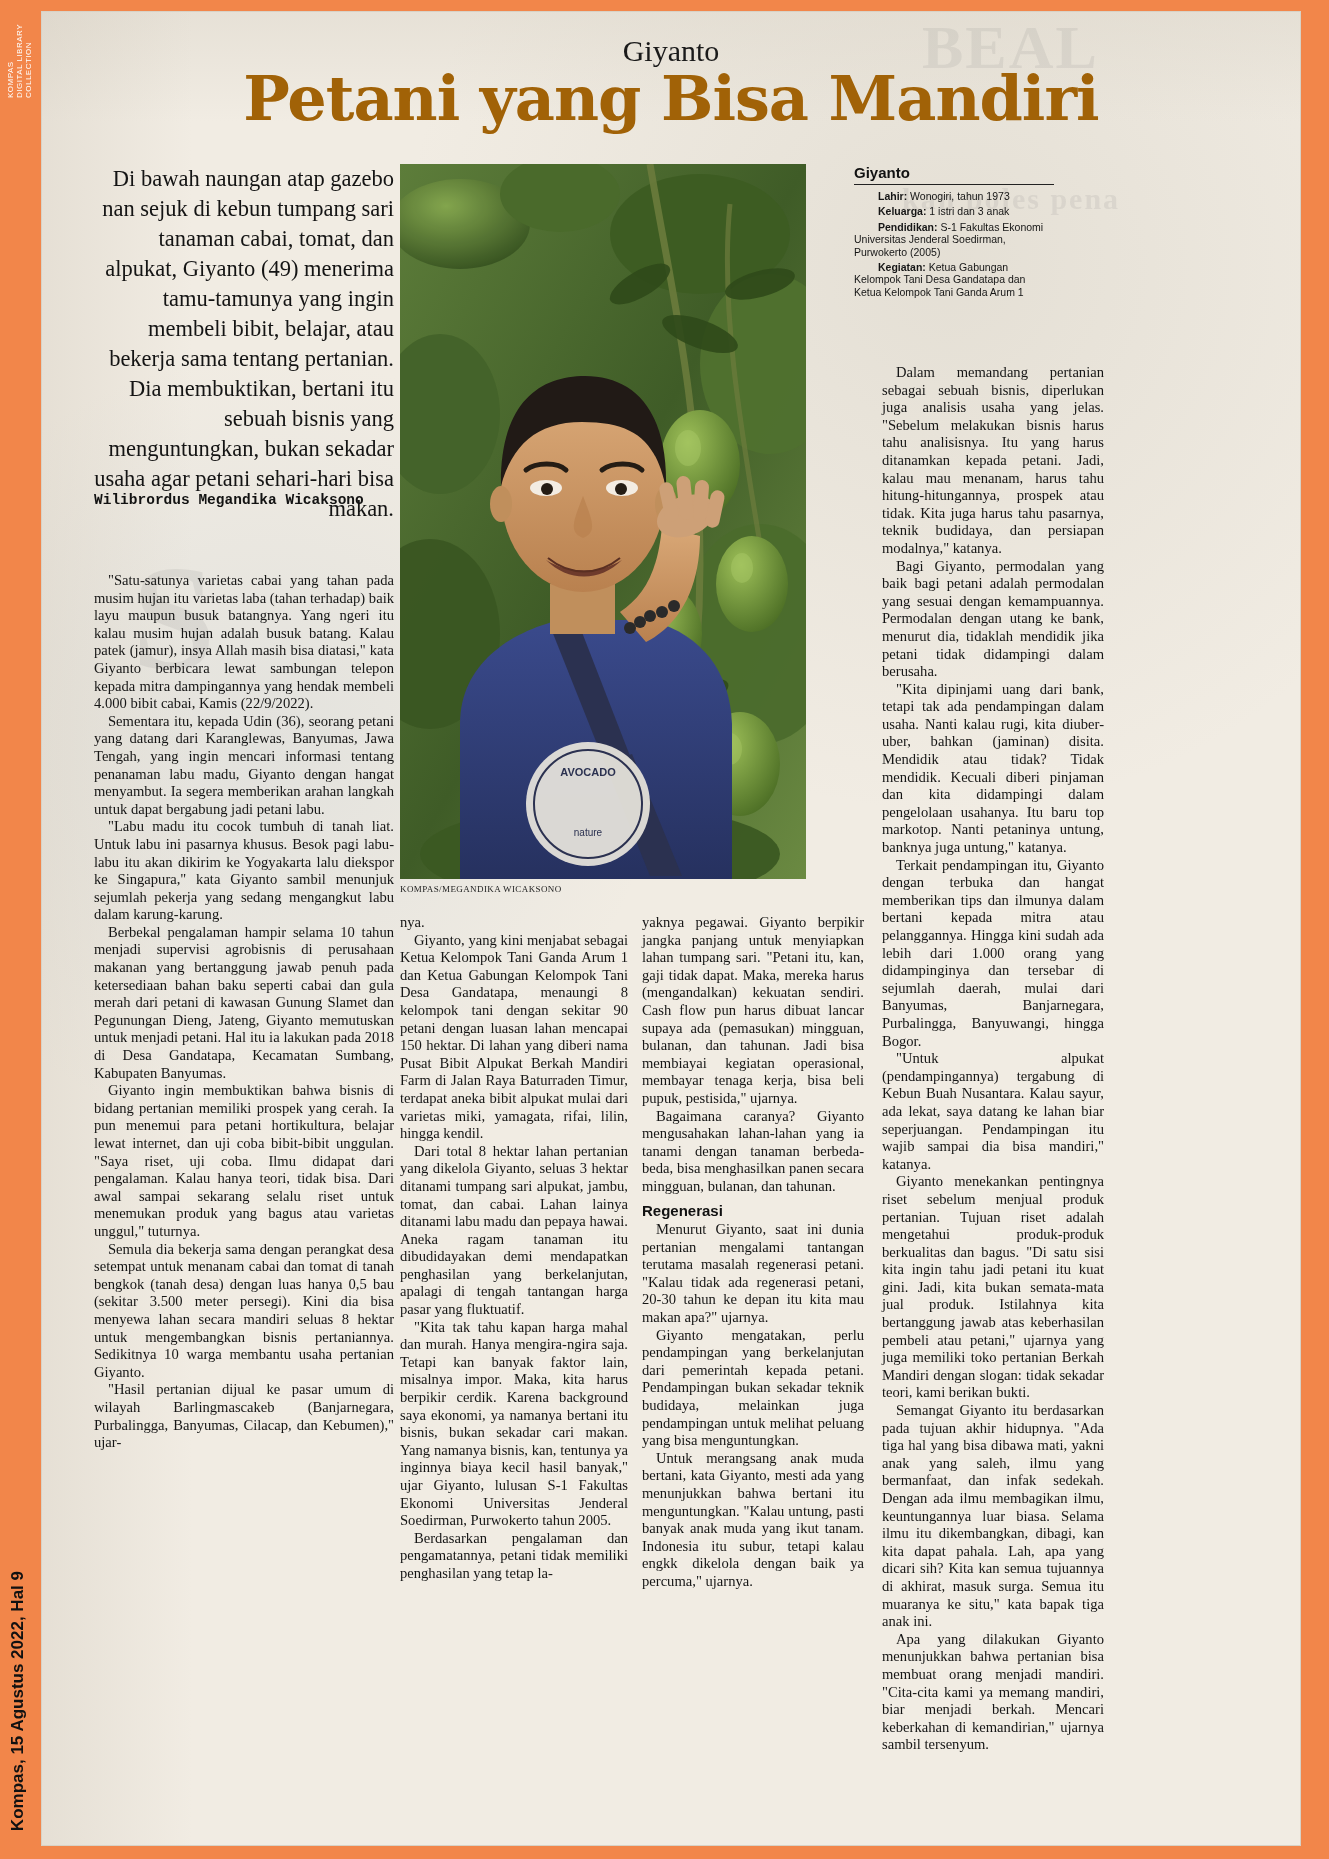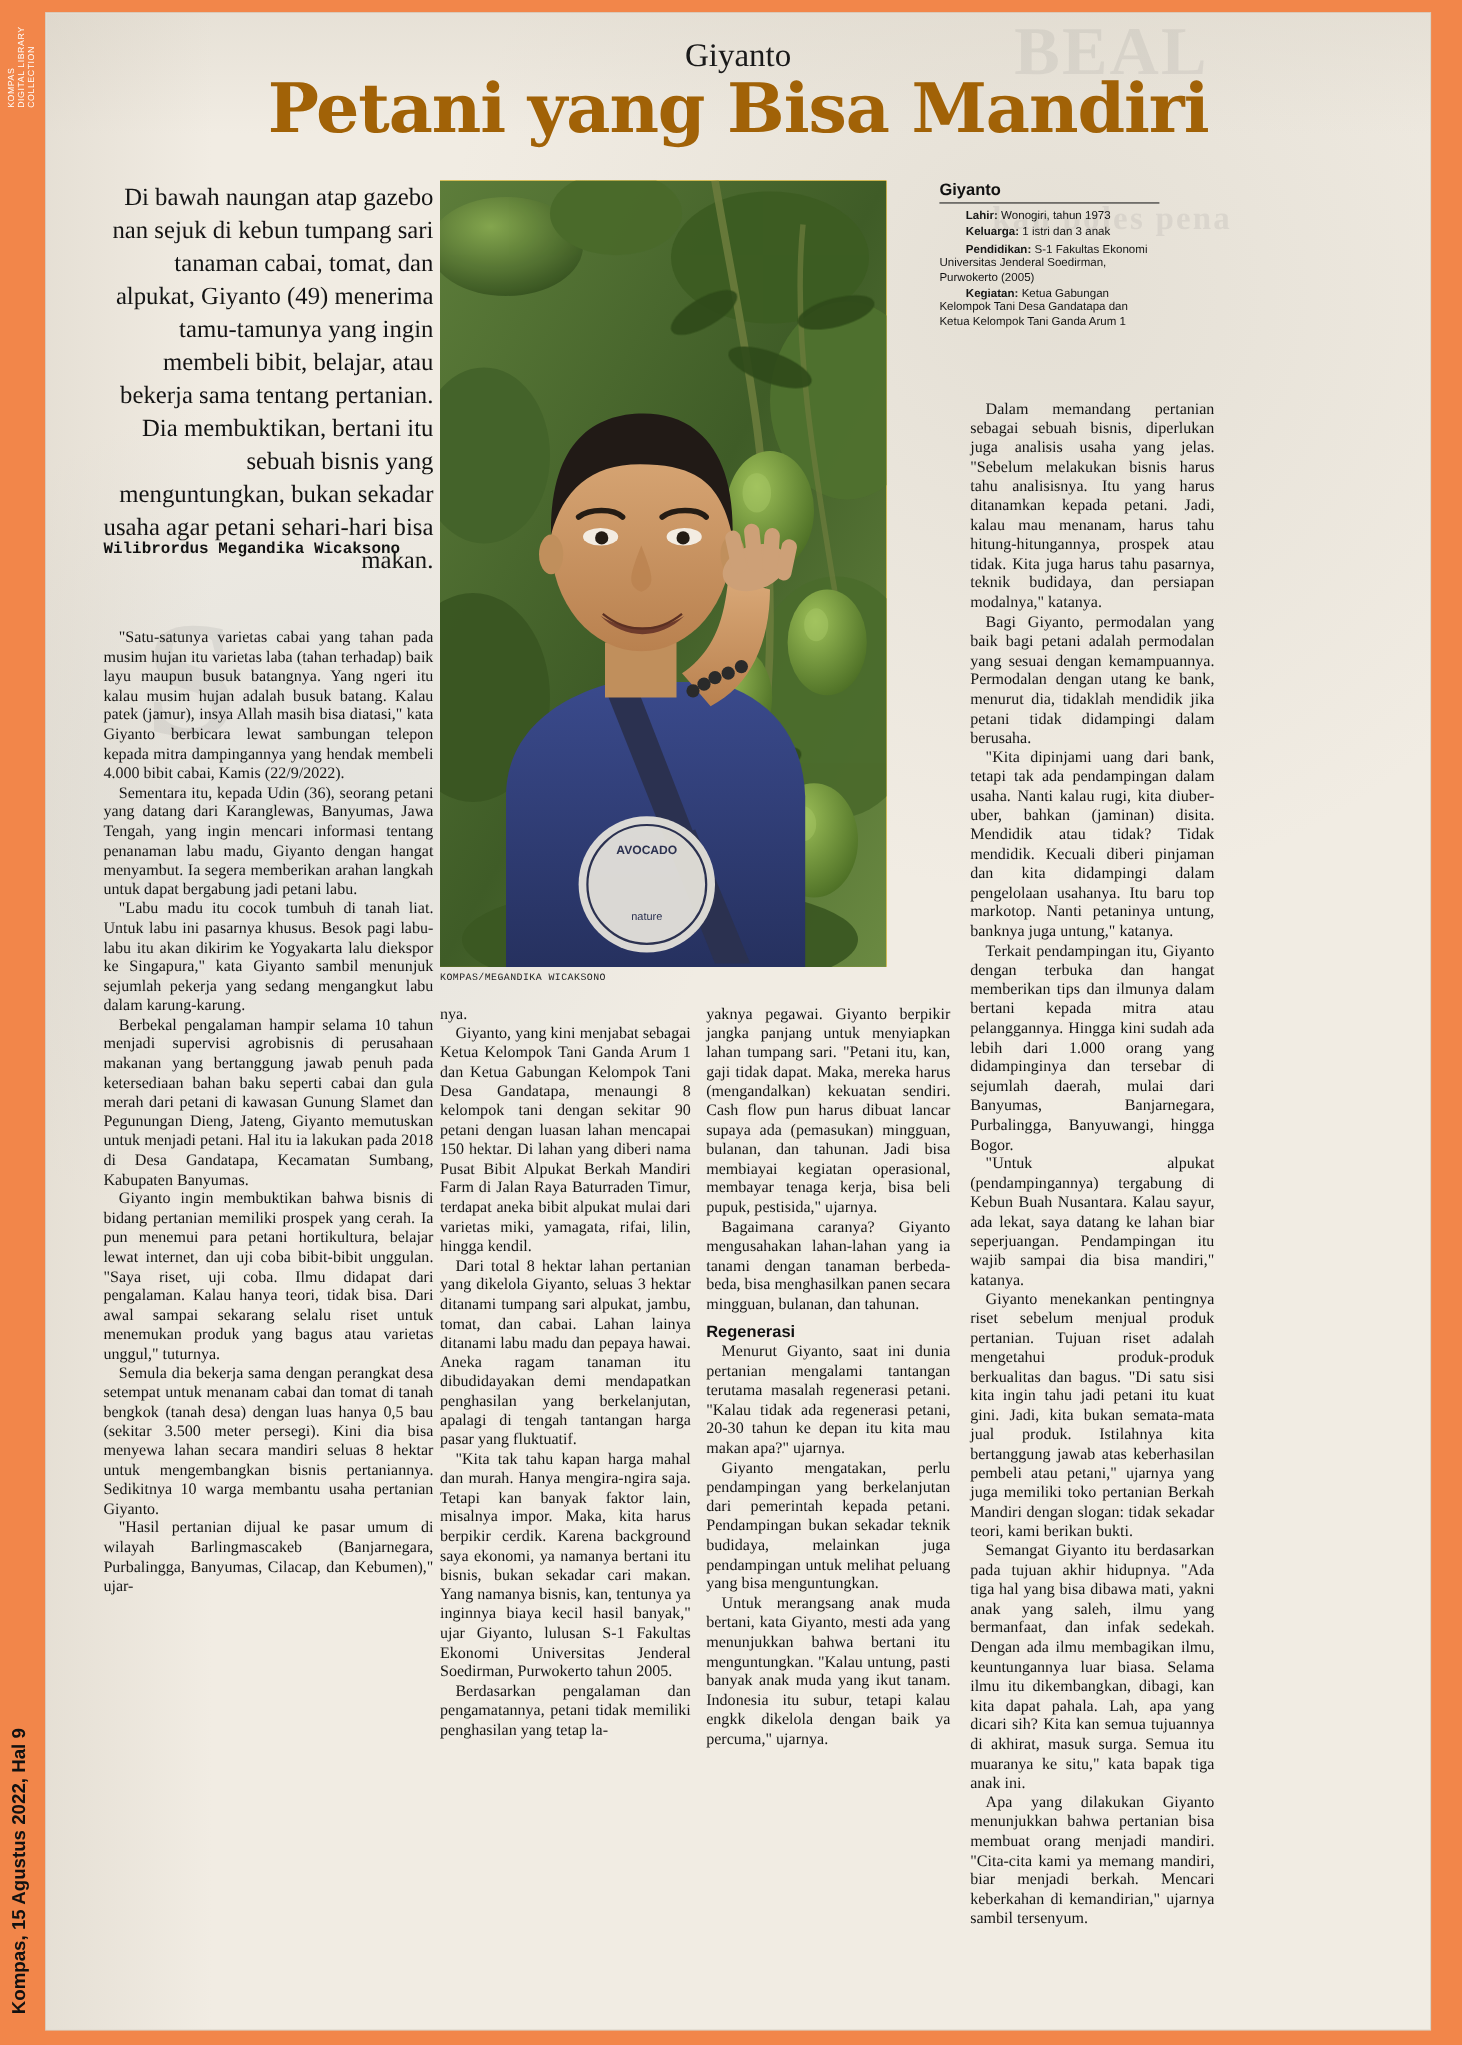--- a/index.html
+++ b/index.html
@@ -136,21 +136,21 @@
     left: 358px; top: 152px;
     width: 406px; height: 715px;
     overflow: hidden;
     background: #eab308;
   }
   .photo svg { display: block; }
   .photo-credit {
     position: absolute;
     left: 358px; top: 872px;
     width: 406px;
-    font-family: Liberation Mono, monospace;
+    font-family: Liberation Serif, serif;
     font-size: 9px;
     letter-spacing: 0.4px;
     color: #222;
   }
   .profile-box {
     position: absolute;
     left: 812px; top: 152px;
     width: 200px;
   }
   .profile-title {

